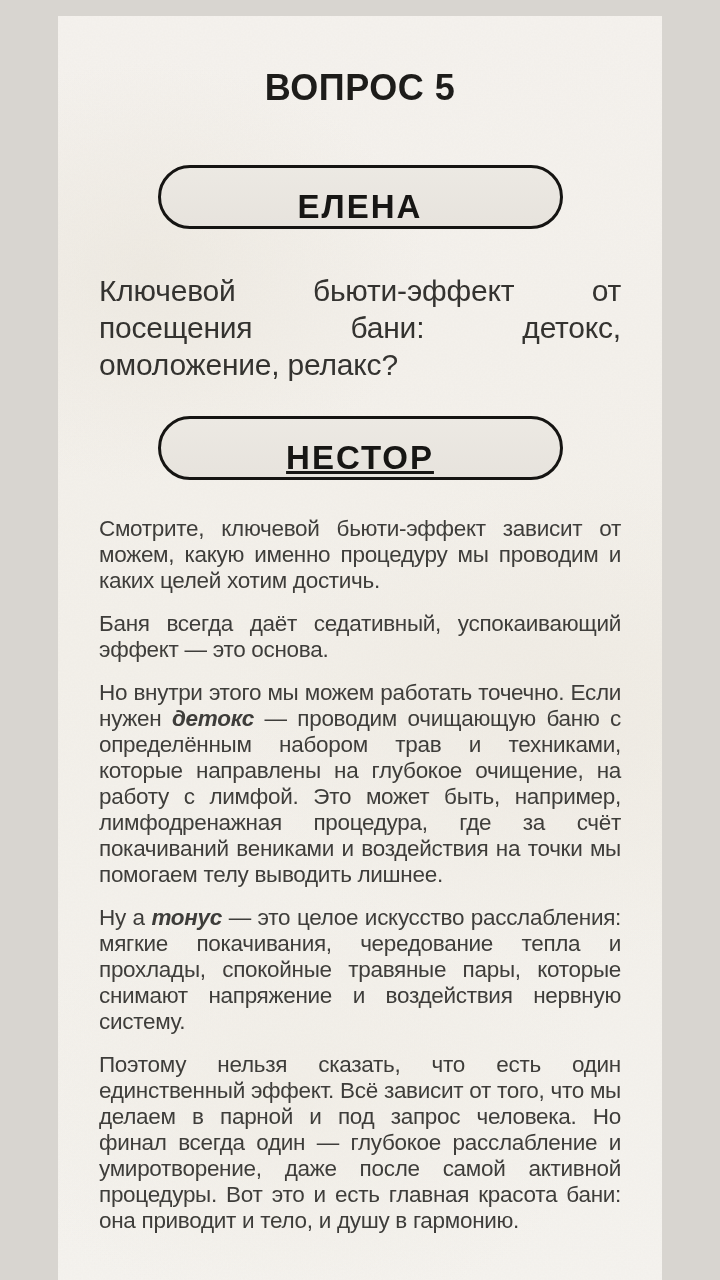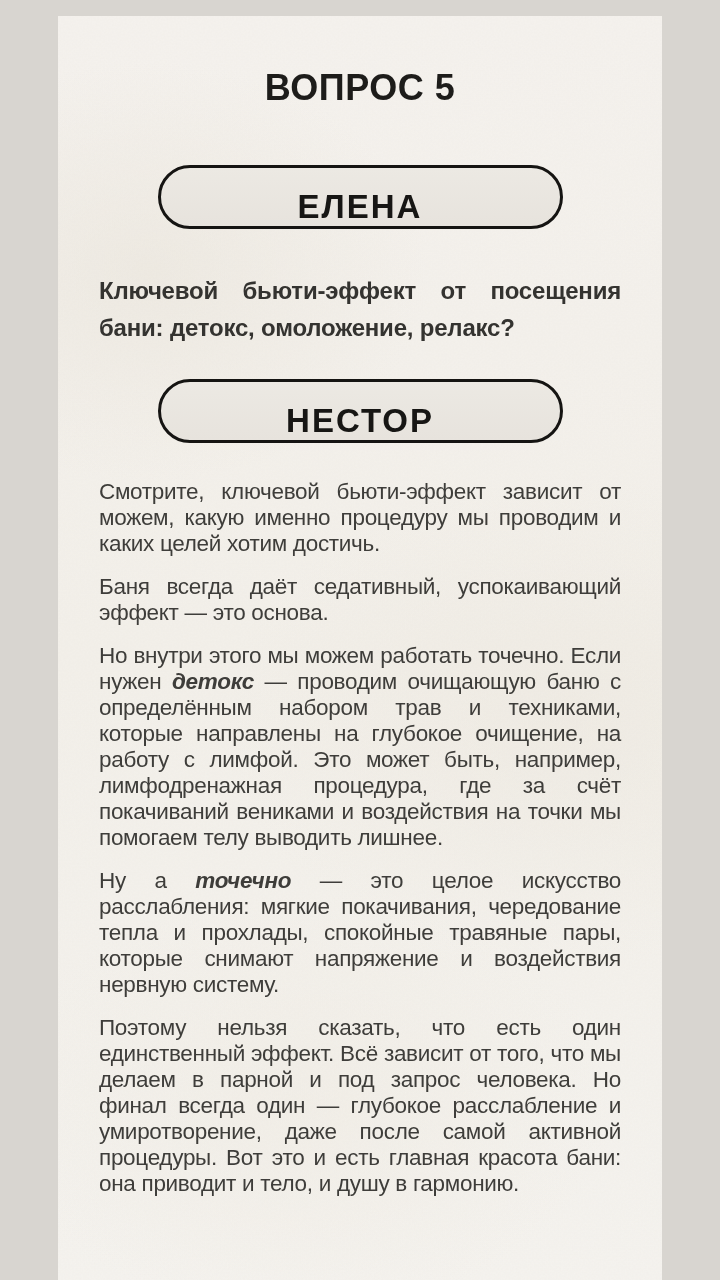--- a/index.html
+++ b/index.html
@@ -54,26 +54,27 @@
     display: flex;
     align-items: flex-end;
     justify-content: center;
     font-size: 33px;
     font-weight: 800;
     letter-spacing: 2px;
     color: #171614;
   }
   .pill.second {
     margin-top: 33px;
+    text-decoration: underline;
   }
   .question {
     margin: 43px 0 0 0;
-    font-size: 24px;
+    font-size: 30px;
     line-height: 37px;
-    font-weight: 700;
+    font-weight: 400;
     color: #343330;
     text-align: justify;
     text-justify: inter-word;
     letter-spacing: -0.2px;
   }
   .answer {
     margin-top: 36px;
     font-size: 22.5px;
     line-height: 26px;
     color: #3e3d3a;
@@ -116,18 +117,18 @@
     <p class="question">Ключевой бьюти-эффект от посещения бани: детокс, омоложение, релакс?</p>
 
     <div class="pill second">
       <span>НЕСТОР</span>
     </div>
 
     <div class="answer">
         <p><span>Смотрите, ключевой бьюти-эффект зависит от можем, какую именно процедуру мы проводим и каких целей хотим достичь.</span></p>
         <p><span>Баня всегда даёт седативный, успокаивающий эффект — это основа.</span></p>
         <p><span>Но внутри этого мы можем работать точечно. Если нужен </span><span class="bi">детокс</span><span> — проводим очищающую баню с определённым набором трав и техниками, которые направлены на глубокое очищение, на работу с лимфой. Это может быть, например, лимфодренажная процедура, где за счёт покачиваний вениками и воздействия на точки мы помогаем телу выводить лишнее.</span></p>
-        <p><span>Ну а </span><span class="bi">точечно</span><span> — это целое искусство расслабления: мягкие покачивания, чередование тепла и прохлады, спокойные травяные пары, которые снимают напряжение и воздействия нервную систему.</span></p>
+        <p><span>Ну а </span><span class="bi">тонус</span><span> — это целое искусство расслабления: мягкие покачивания, чередование тепла и прохлады, спокойные травяные пары, которые снимают напряжение и воздействия нервную систему.</span></p>
         <p><span>Поэтому нельзя сказать, что есть один единственный эффект. Всё зависит от того, что мы делаем в парной и под запрос человека. Но финал всегда один — глубокое расслабление и умиротворение, даже после самой активной процедуры. Вот это и есть главная красота бани: она приводит и тело, и душу в гармонию.</span></p>
       </div>
 
   </div>
 </div>
 
 </body></html>

